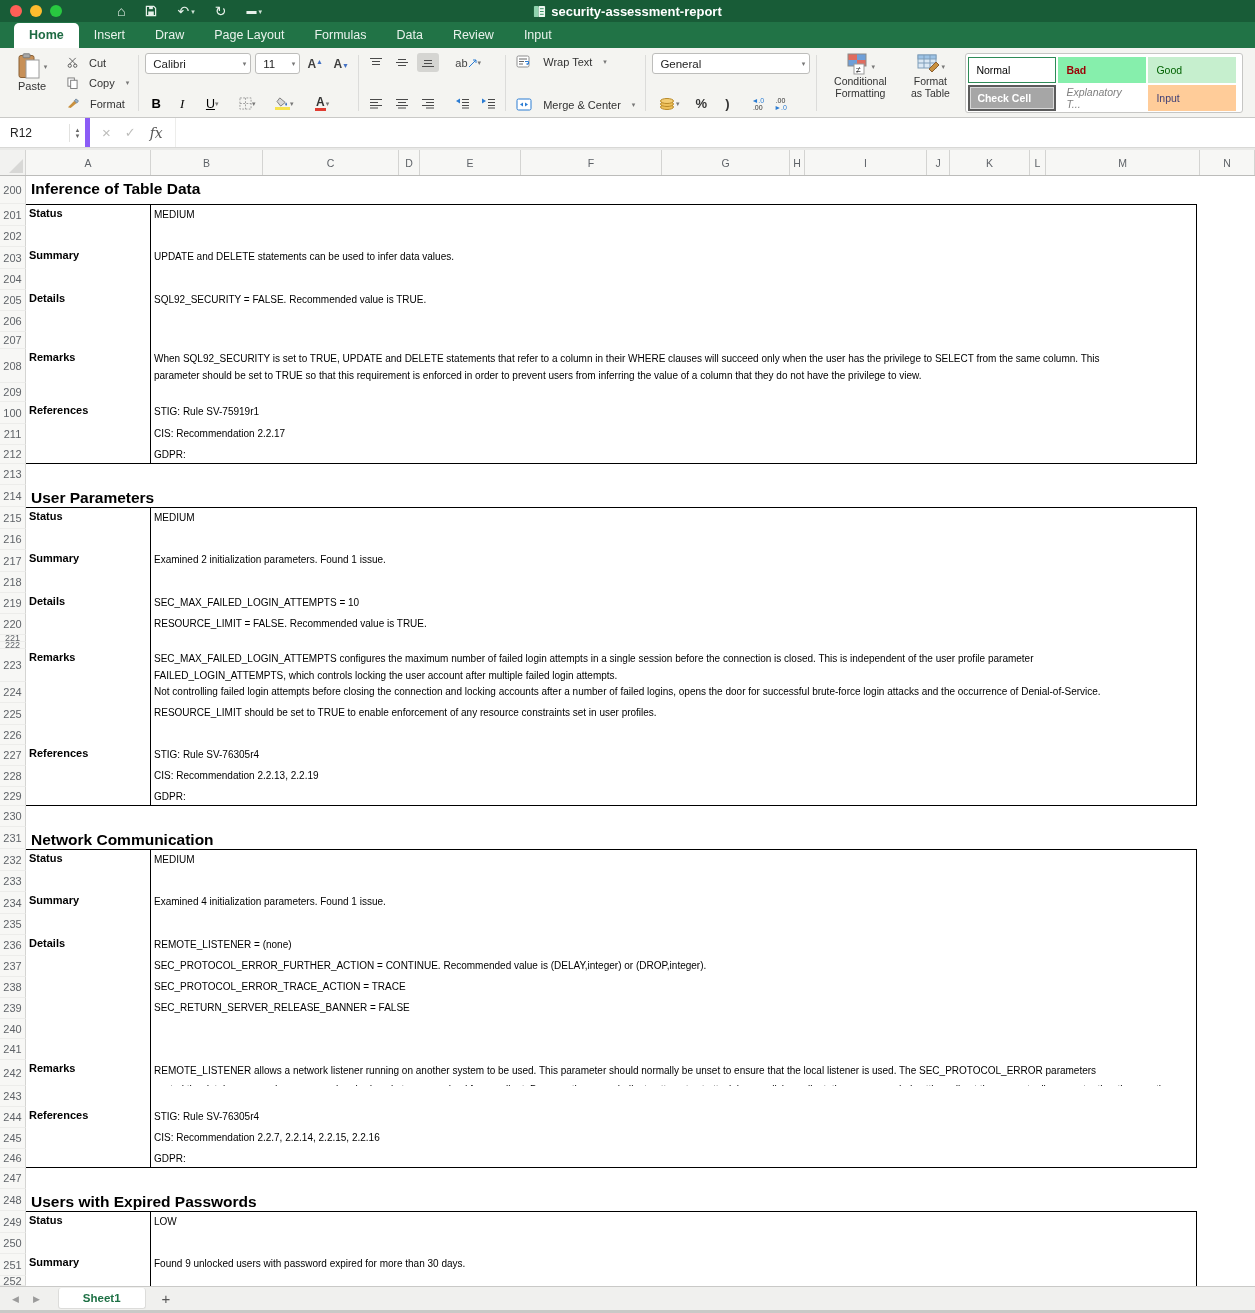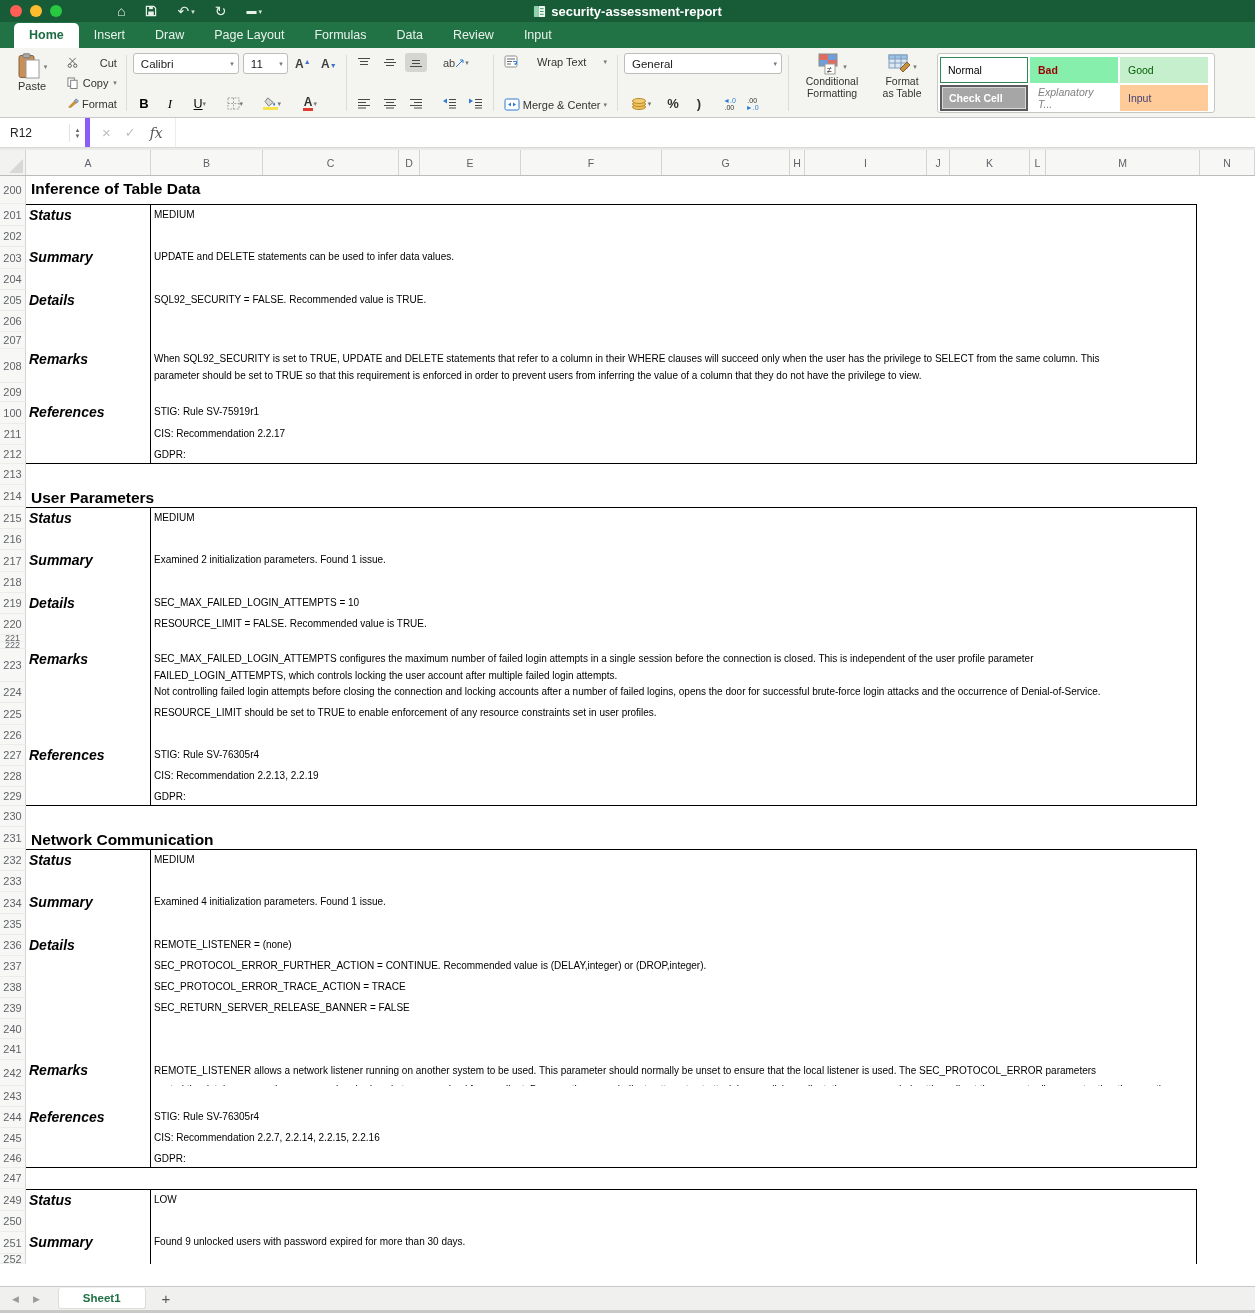--- a/index.html
+++ b/index.html
@@ -20,21 +20,21 @@
   
   .tabbar { height:26px; background:#217346; display:flex; align-items:flex-end; padding-left:14px; }
   .rtab { color:#e9f2ec; font-size:12.5px; padding:5px 15px 6px; border-radius:5px 5px 0 0; }
   .rtab.active { background:#fff; color:#1e6b43; font-weight:bold; }
 
   
   .ribbon { height:70px; background:#f4f4f1; border-bottom:1px solid #c9c9c7; display:flex; align-items:stretch; padding:5px 6px 4px 8px; position:relative; }
   .vsep { width:1px; background:#dcdcda; margin:2px 6px; }
   .grp { display:flex; flex-direction:column; justify-content:space-between; }
   .rowline { display:flex; align-items:center; gap:4px; }
-  .btn { border:1px solid transparent; border-radius:3px; padding:1px 3px; color:#333; font-size:11px; display:flex; align-items:center; gap:3px;justify-content:space-between; }
+  .btn { border:1px solid transparent; border-radius:3px; padding:1px 3px; color:#333; font-size:11px; display:flex; align-items:center; gap:11px; }
   .tool { width:22px; height:19px; display:flex; align-items:center; justify-content:center; border-radius:3px; }
   .tool.sel { background:#d5d5d2; }
   .dd { font-size:7px; color:#777; }
   .combo { background:#fff; border:1px solid #bdbdbb; border-radius:3px; height:21px; display:flex; align-items:center; padding:0 4px 0 7px; font-size:11.5px; color:#222; justify-content:space-between; }
   
   .paste { display:flex; flex-direction:column; align-items:center; width:48px; font-size:11px; color:#333; }
   .small3 { display:flex; flex-direction:column; justify-content:space-between; padding:1px 0; }
   .small3 .btn { padding:0 2px; height:17px; }
   
   .bld{font-weight:bold;font-size:13px}.itl{font-style:italic;font-family:"Liberation Serif",serif;font-size:13px}.und{text-decoration:underline;font-size:12.5px}
@@ -75,21 +75,21 @@
   .colh { border-right:1px solid #d4d4d2; display:flex; align-items:center; justify-content:center; font-size:10.5px; color:#5f6368; }
 
   
   .grid { height:1110px; overflow:hidden; background:#fff; }
   .grow { position:relative; }
   .rn { position:absolute; left:0; top:0; bottom:0; width:26px; background:#f7f7f5; border-right:1px solid #d4d4d2; border-bottom:1px solid #ececea; color:#5f6368; font-size:11px; display:flex; align-items:center; justify-content:center; }
   .rn.squish { font-size:9px; overflow:hidden; line-height:5px; }
   .frame { position:absolute; left:26px; top:0; bottom:0; width:1171px; display:flex; }
   .frame.box-top { border-top:1px solid #000; }
   .frame.box-bottom { border-bottom:1px solid #000; }
-  .ca { width:124px; font-weight:bold; font-size:14px; color:#000; padding:2px 0 0 3px; white-space:nowrap; overflow:hidden;font-style:italic; }
+  .ca { width:124px; font-weight:bold; font-size:11px; color:#000; padding:2px 0 0 3px; white-space:nowrap; overflow:hidden; }
   .cb { flex:1; padding:1px 4px 0 3px; overflow:hidden; }
   .frame.boxed .cb { border-left:1px solid #000; border-right:1px solid #000; }
   .line { font-size:10px; color:#000; line-height:17px; white-space:nowrap; }
   .clipr .line { line-height:19px; }
   .sectitle { font-size:15.5px; font-weight:bold; color:#000; padding:4px 0 0 5px; white-space:nowrap; }
 
   
   .sheetbar { height:24px; background:#f0f0ee; border-top:1px solid #c9c9c7; display:flex; align-items:center; }
   .snav { color:#9b9b9b; font-size:9px; margin-left:12px; display:flex; gap:14px; }
   .stab { background:#fff; color:#1e7145; font-weight:bold; font-size:11.5px; padding:4px 24px; margin-left:18px; border-radius:3px; border:1px solid #dcdcda; border-top:none; }
@@ -811,20 +811,26 @@
       </div>
     </div>
     <div class="grow" style="height: 21px;">
       <div class="rn">247</div>
       <div class="frame">
         <div class="ca"></div>
         <div class="cb"></div>
       </div>
     </div>
     <div class="grow" style="height: 22px;">
+      <div class="rn">248</div>
+      <div class="frame">
+        <div class="sectitle">Users with Expired Passwords</div>
+      </div>
+    </div>
+    <div class="grow" style="height: 22px;">
       <div class="rn">249</div>
       <div class="frame boxed box-top">
         <div class="ca">Status</div>
         <div class="cb">
           <div class="line">LOW</div>
         </div>
       </div>
     </div>
     <div class="grow" style="height: 21px;">
       <div class="rn">250</div>

